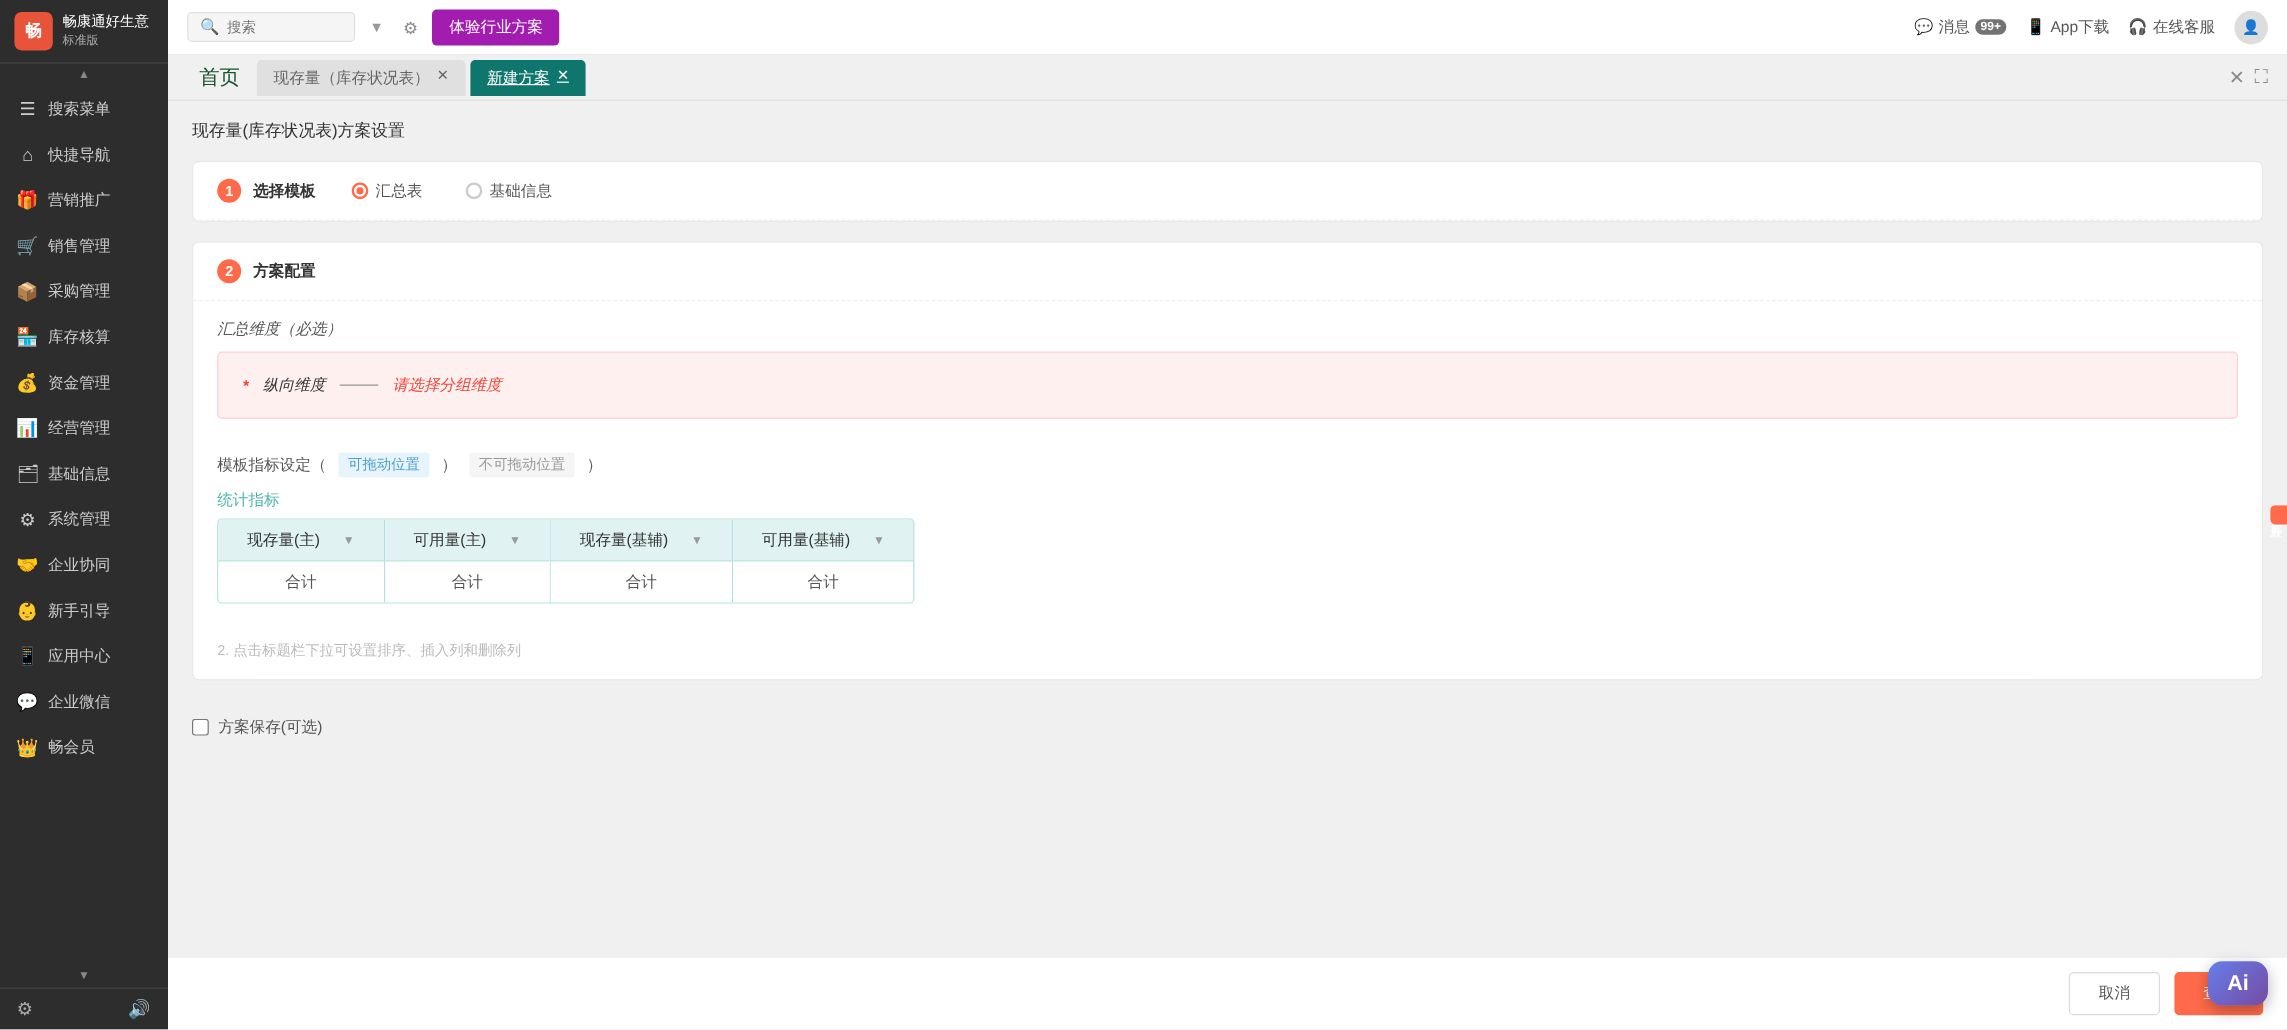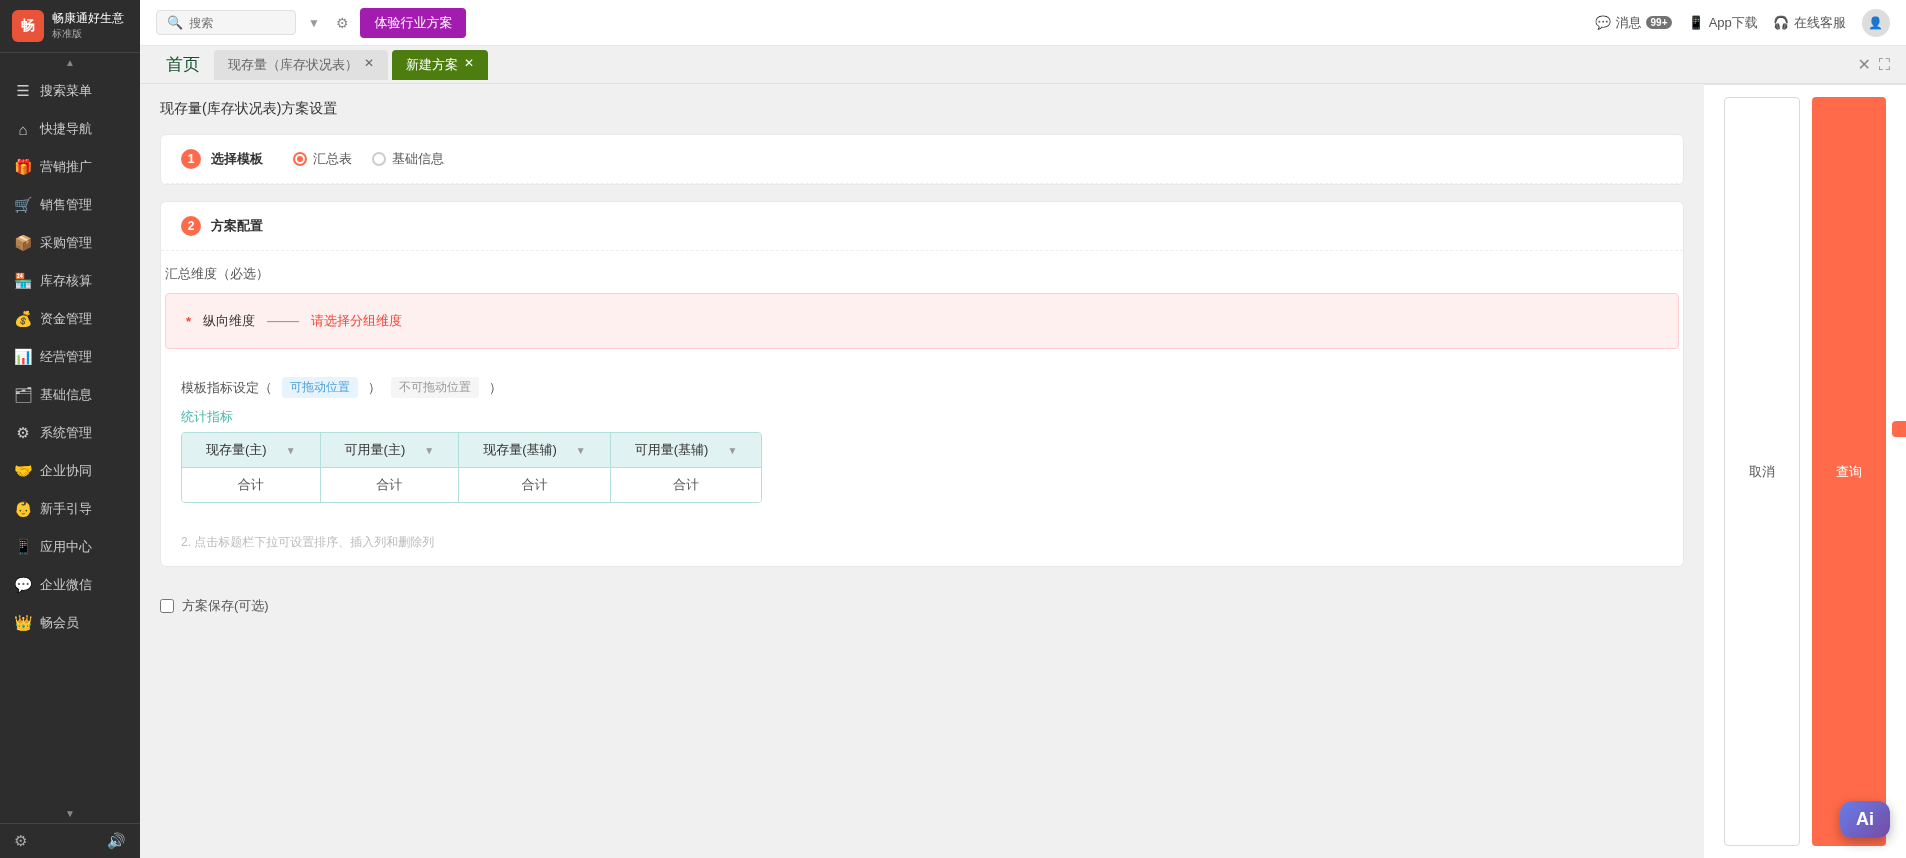--- a/index.html
+++ b/index.html
@@ -108,21 +108,21 @@
       border-bottom: 1px solid #e0e0e0;
       gap: 4px;
     }
     .tab {
       display: flex; align-items: flex-start; gap: 6px;
       padding: 6px 14px; border-radius: 4px 4px 0 0;
       cursor: pointer; font-size: 13px; color: #666;
       background: #e0e0e0;
     }
     .tab.active {
-      background: #4d7c0f; color: #fff;
+      background: #0f766e; color: #fff; text-decoration: underline;
     }
     .tab-close {
       font-size: 12px; color: inherit; cursor: pointer;
     }
     .tab-home {
       color: #14532d;
       font-size: 17px;
       cursor: pointer;
       padding: 6px 10px;
     }
@@ -145,33 +145,33 @@
       border-bottom: 1px dashed #eee;
     }
     .step-num {
       width: 20px; height: 20px; border-radius: 50%; background: #ff6b4a;
       color: #fff; font-size: 12px; font-weight: bold;
       display: flex; align-items: center; justify-content: center; flex-shrink: 0;
     }
     .step-title { font-weight: 700; color: #333; font-size: 13px; }
 
     
-    .radio-group { display: flex; align-items: flex-end; gap: 20px; }
+    .radio-group { display: flex; align-items: flex-end; gap: 36px; }
     .radio-item { display: flex; align-items: center; gap: 6px; cursor: pointer; font-size: 13px; color: #555; }
     .radio-circle {
       width: 14px; height: 14px; border-radius: 50%; border: 2px solid #ccc;
       display: flex; align-items: center; justify-content: center;
     }
     .radio-circle.selected { border-color: #ff6b4a; }
     .radio-circle.selected::after {
       content: ''; width: 6px; height: 6px; border-radius: 50%; background: #ff6b4a;
     }
 
     
-    .dim-section { padding: 14px 4px; }
+    .dim-section { padding: 14px 20px; font-style: italic; }
     .dim-label { font-size: 13px; color: #555; margin-bottom: 10px; }
     .dim-pink-box {
       background: #fff0f0; border: 1px solid #ffcdd2; border-radius: 4px;
       padding: 18px 20px; display: flex; align-items: center; gap: 12px;
       color: #f44336;
     }
     .dim-arrow { color: #999; font-size: 16px; }
     .dim-placeholder { color: #f44336; font-size: 13px; }
     .dim-required { color: #f44336; font-weight: bold; }
 
@@ -379,21 +379,21 @@
     <div class="tab active">
       <span>新建方案</span>
       <span class="tab-close">✕</span>
     </div>
     <div class="win-controls">
       <span class="win-btn">✕</span>
       <span class="win-btn">⛶</span>
     </div>
   </div>
 
-  <div style="flex:1; overflow-y:auto; display:flex; ">
+  <div style="flex:1; overflow-y:auto; display:flex; flex-direction:column;">
     <div class="content">
       <div class="page-title">现存量(库存状况表)方案设置</div>
 
       <div class="section">
         <div class="section-step">
           <div class="step-num">1</div>
           <div class="step-title">选择模板</div>
           <div class="radio-group" style="margin-left:20px;">
             <label class="radio-item">
               <div class="radio-circle selected"></div>

